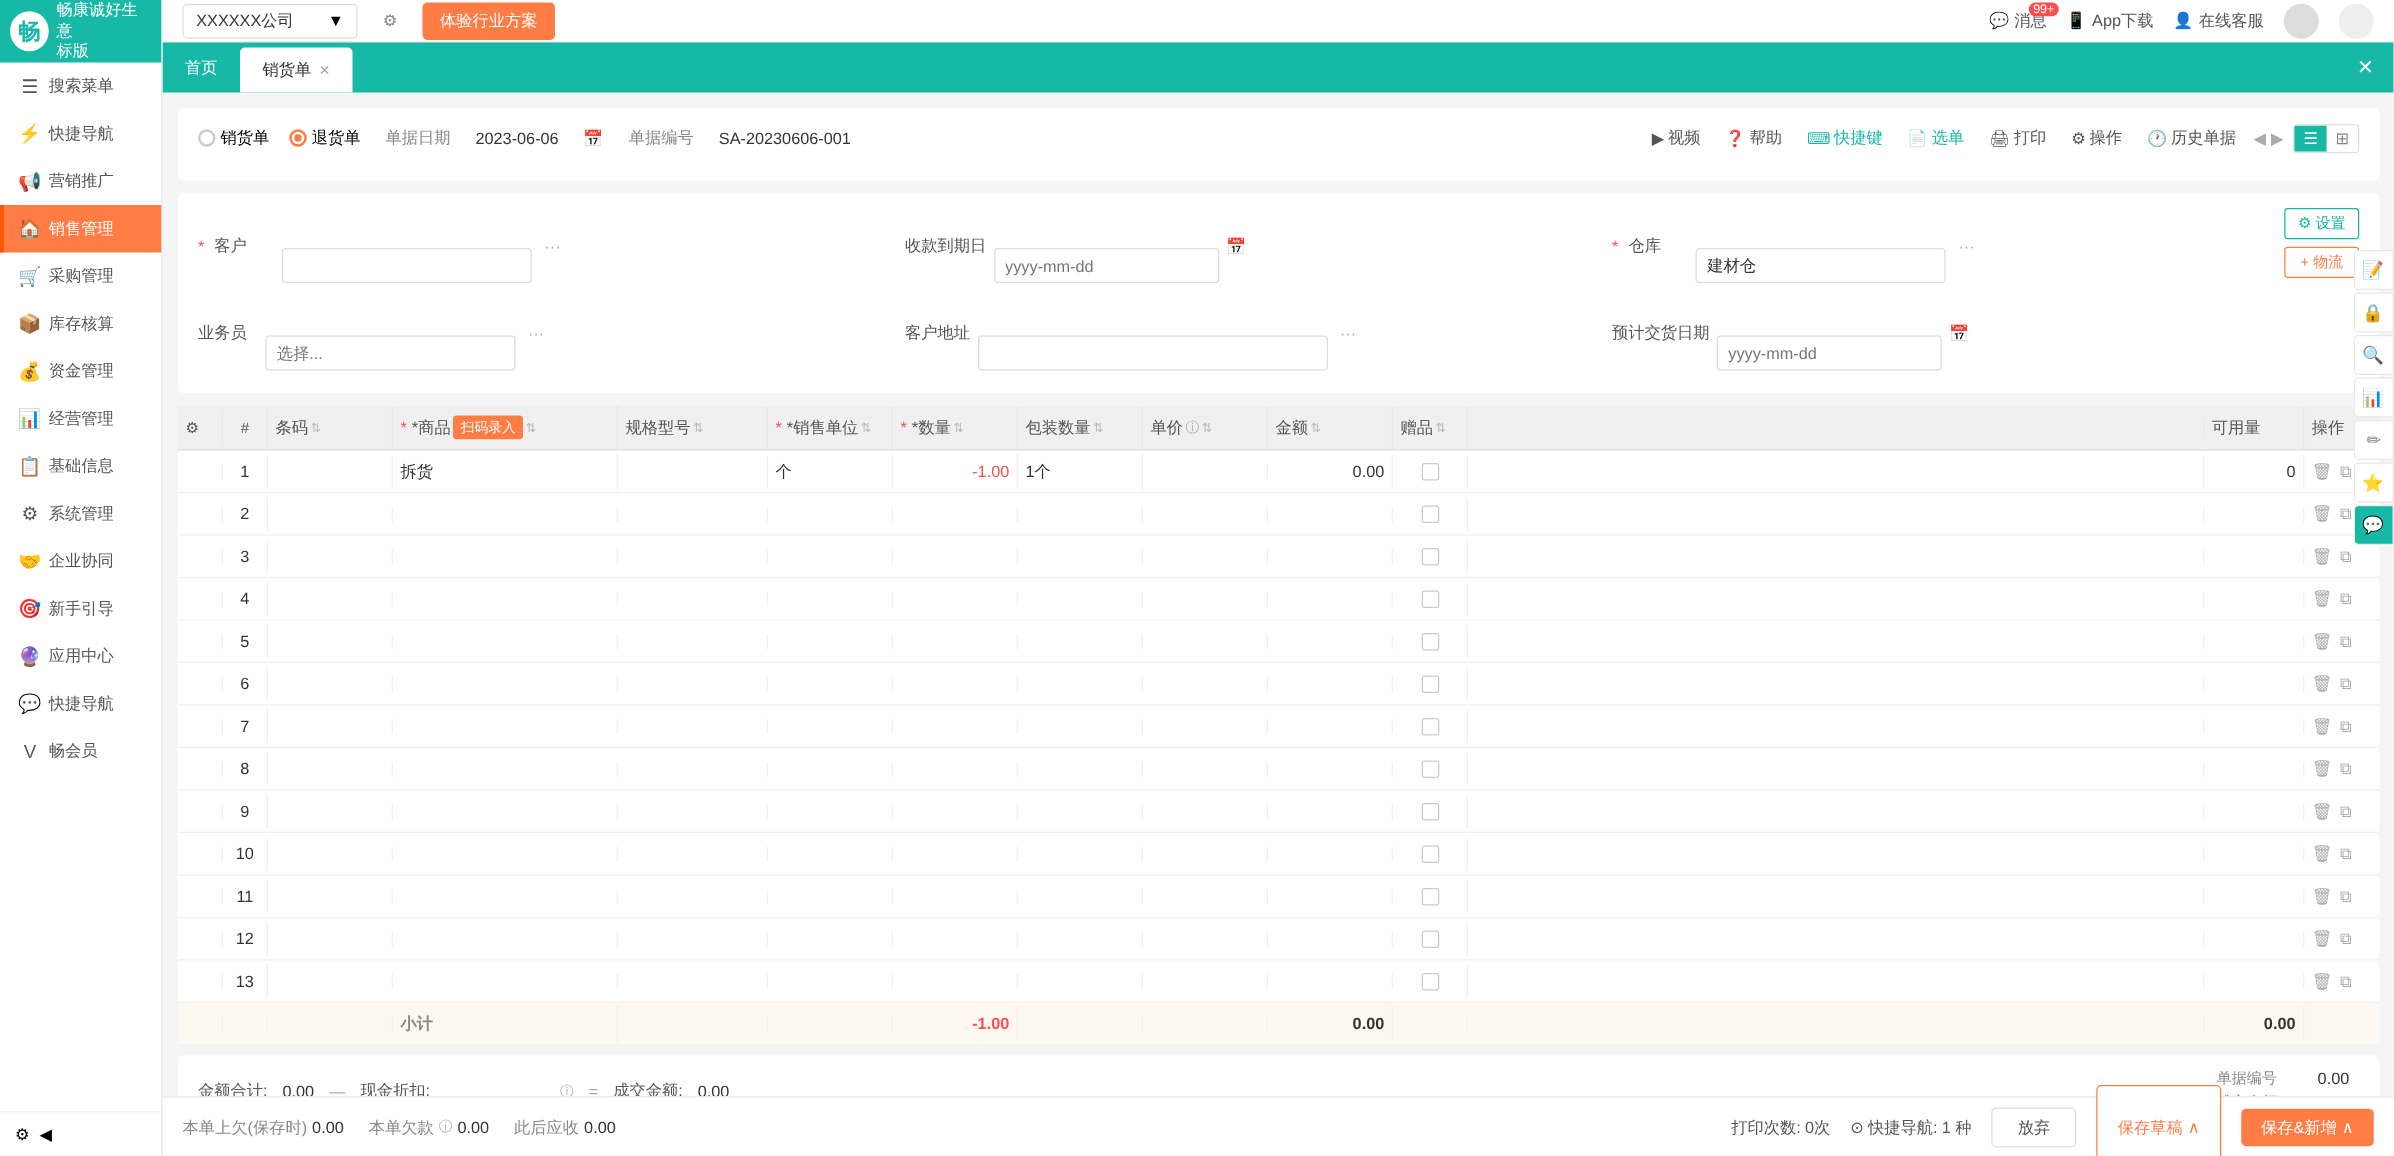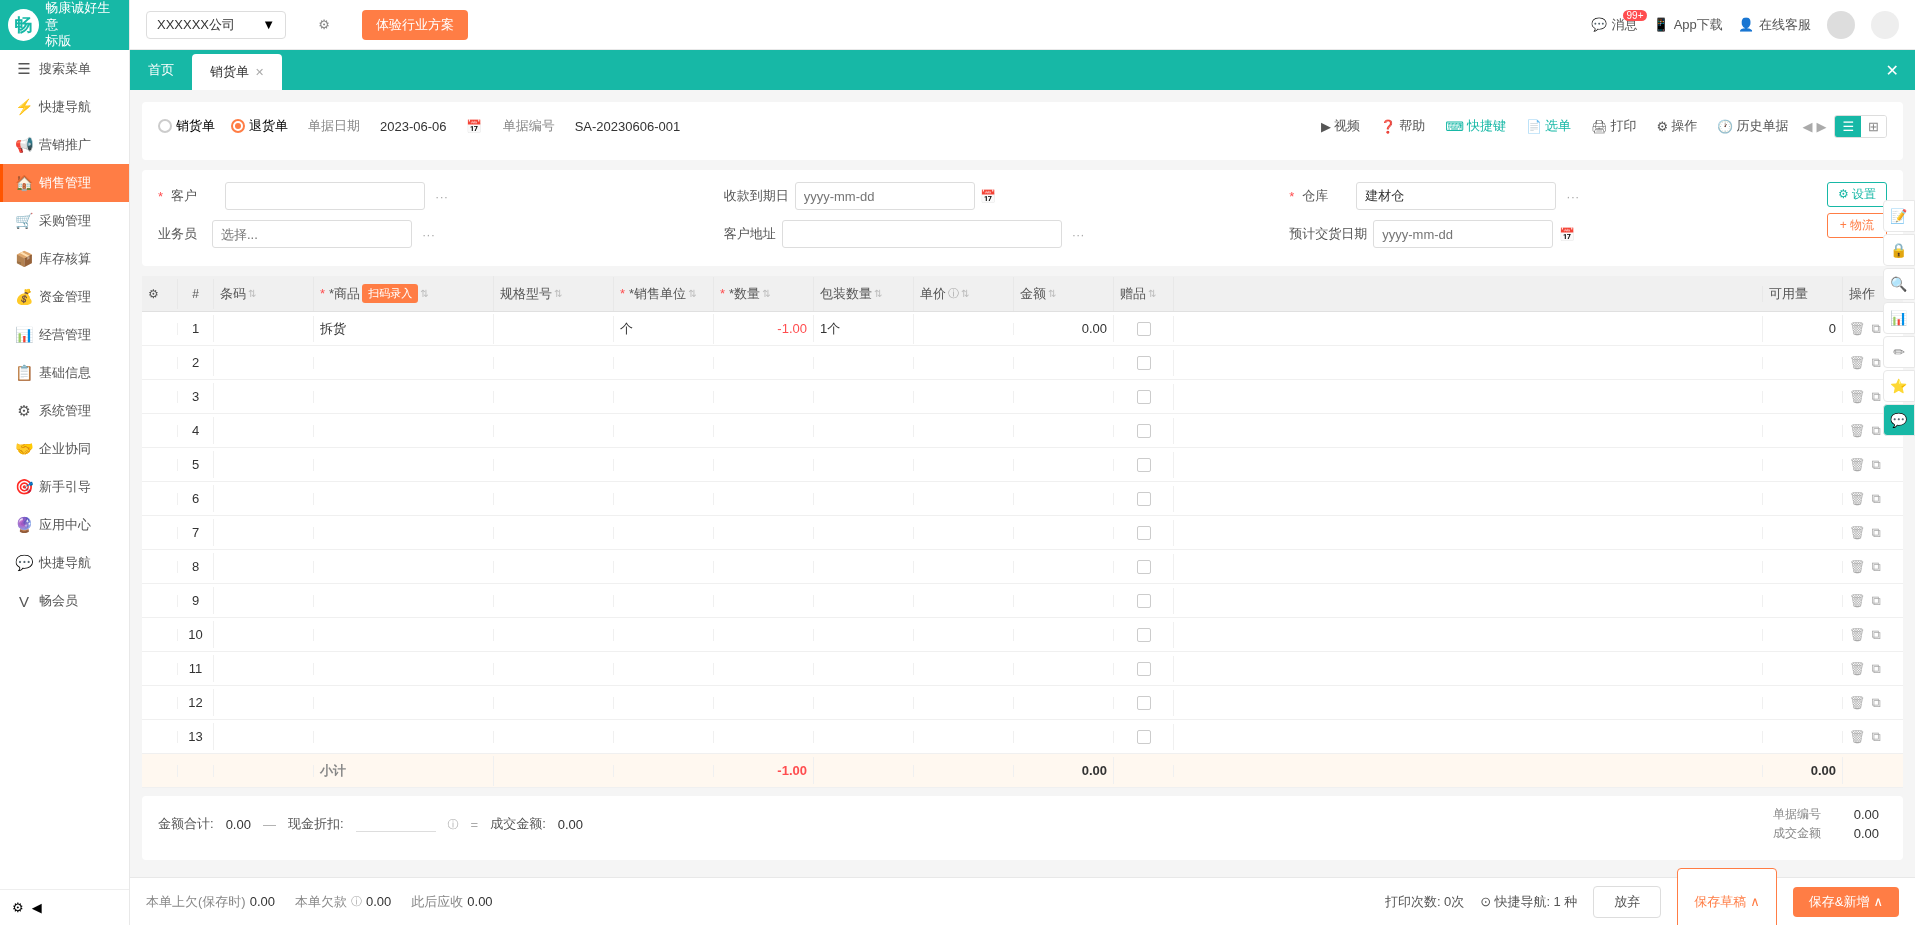--- a/index.html
+++ b/index.html
@@ -12,21 +12,21 @@
     .sidebar-logo-text { color: #fff; font-size: 11px; line-height: 1.3; }
     .sidebar-item { display: flex; align-items: center; gap: 6px; padding: 10px 12px; cursor: pointer; color: #555; border-left: 3px solid transparent; }
     .sidebar-item.active { background: #ff7d45; color: #fff; border-left-color: #ff5500; }
     .sidebar-item-icon { font-size: 15px; width: 18px; text-align: center; }
     .sidebar-bottom { margin-top: auto; display: flex; align-items: center; padding: 10px 12px; gap: 8px; border-top: 1px solid #eee; }
 
     
     .main { flex: 1; display: flex; flex-direction: column; overflow: hidden; }
 
     
-    .topbar { height: 50px; background: #fff; display: flex; align-items: center; padding: 0 16px; border-bottom: 1px solid #e8e8e8; gap: 24px; }
+    .topbar { height: 34px; background: #fff; display: flex; align-items: center; padding: 0 16px; border-bottom: 1px solid #e8e8e8; gap: 12px; }
     .company-select { display: flex; align-items: center; gap: 4px; border: 1px solid #ddd; border-radius: 4px; padding: 4px 10px; cursor: pointer; min-width: 140px; }
     .company-select-text { flex: 1; color: #333; }
     .gear-btn { width: 28px; height: 28px; display: flex; align-items: center; justify-content: center; cursor: pointer; color: #888; }
     .trial-btn { background: #ff7d45; color: #fff; border: none; border-radius: 4px; padding: 6px 14px; cursor: pointer; font-size: 13px; }
     .topbar-right { margin-left: auto; display: flex; align-items: center; gap: 16px; color: #555; }
     .topbar-badge { position: relative; display: inline-flex; align-items: center; gap: 4px; cursor: pointer; }
     .badge-count { position: absolute; top: -6px; right: -10px; background: #ff4d4f; color: #fff; border-radius: 8px; font-size: 10px; padding: 0 4px; min-width: 16px; text-align: center; }
     .avatar { width: 28px; height: 28px; background: #ddd; border-radius: 50%; }
 
     
@@ -52,21 +52,21 @@
     .toolbar-right { margin-left: auto; display: flex; align-items: center; gap: 8px; }
     .toolbar-btn { display: flex; align-items: center; gap: 3px; color: #555; cursor: pointer; font-size: 12px; padding: 3px 6px; }
     .toolbar-btn.highlight { color: #17b8a6; }
     .view-toggle { display: flex; border: 1px solid #ddd; border-radius: 3px; overflow: hidden; }
     .view-toggle-btn { padding: 3px 7px; cursor: pointer; color: #888; background: #fff; }
     .view-toggle-btn.active { background: #17b8a6; color: #fff; }
     .fields-row { display: flex; align-items: center; gap: 0; margin-bottom: 10px; }
     .field-group { display: flex; align-items: center; gap: 6px; flex: 1; }
     .field-label { color: #555; white-space: nowrap; min-width: 48px; }
     .field-required { color: #ff4d4f; margin-right: 2px; }
-    .field-input { flex: 1; border: 1px solid #ddd; border-radius: 3px; padding: 4px 8px; color: #333; height: 28px; outline: none; }
+    .field-input { flex: 1; border: 1px solid #ddd; border-radius: 3px; padding: 4px 8px; color: #333; height: 28px; outline: none; margin-top: 32px; }
     .field-dots { color: #aaa; cursor: pointer; margin-left: 4px; }
     .field-calendar { color: #aaa; cursor: pointer; }
     .side-btns { display: flex; flex-direction: column; gap: 6px; margin-left: 12px; }
     .side-btn { background: #fff; border: 1px solid #ff7d45; color: #ff7d45; border-radius: 3px; padding: 3px 10px; cursor: pointer; font-size: 12px; white-space: nowrap; }
     .side-btn.settings { border-color: #17b8a6; color: #17b8a6; }
 
     
     .table-container { background: #fff; border-radius: 4px; }
     .table-header-row { display: flex; align-items: center; background: #f0f0f0; border-bottom: 1px solid #e0e0e0; }
     .th { padding: 8px 6px; font-size: 12px; color: #555; display: flex; align-items: center; gap: 2px; border-right: 1px solid #e8e8e8; font-weight: normal; position: relative; }

